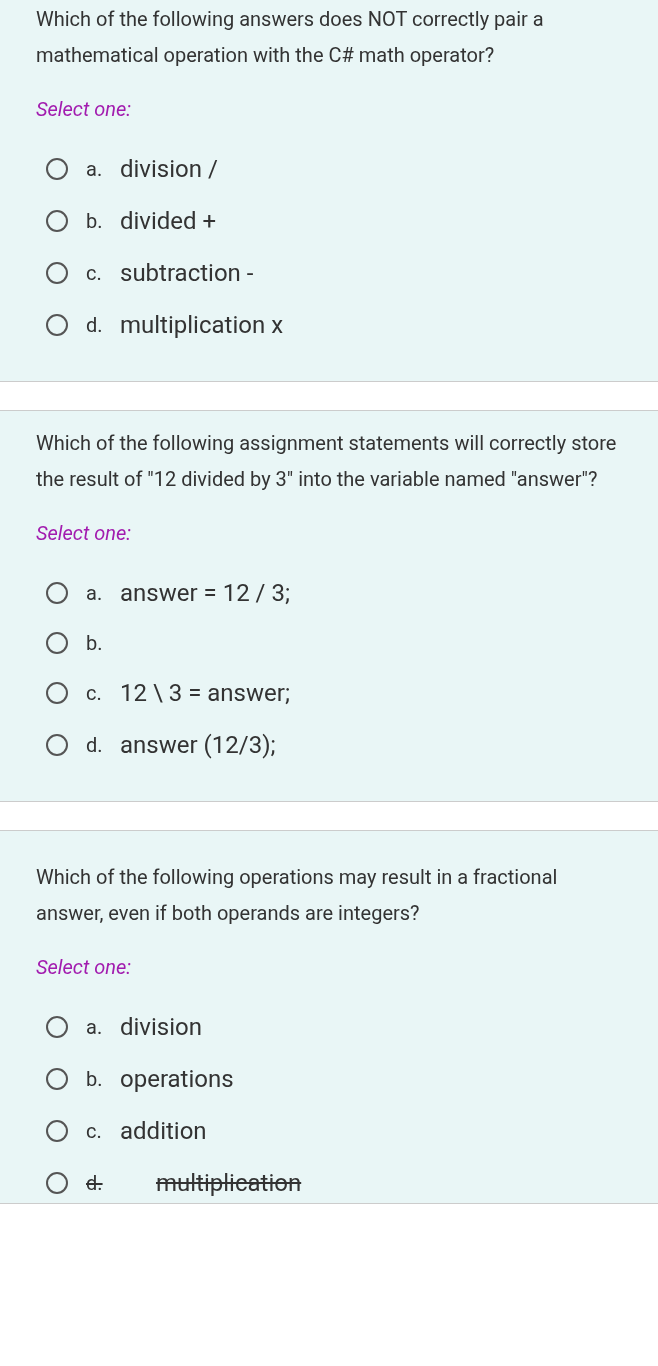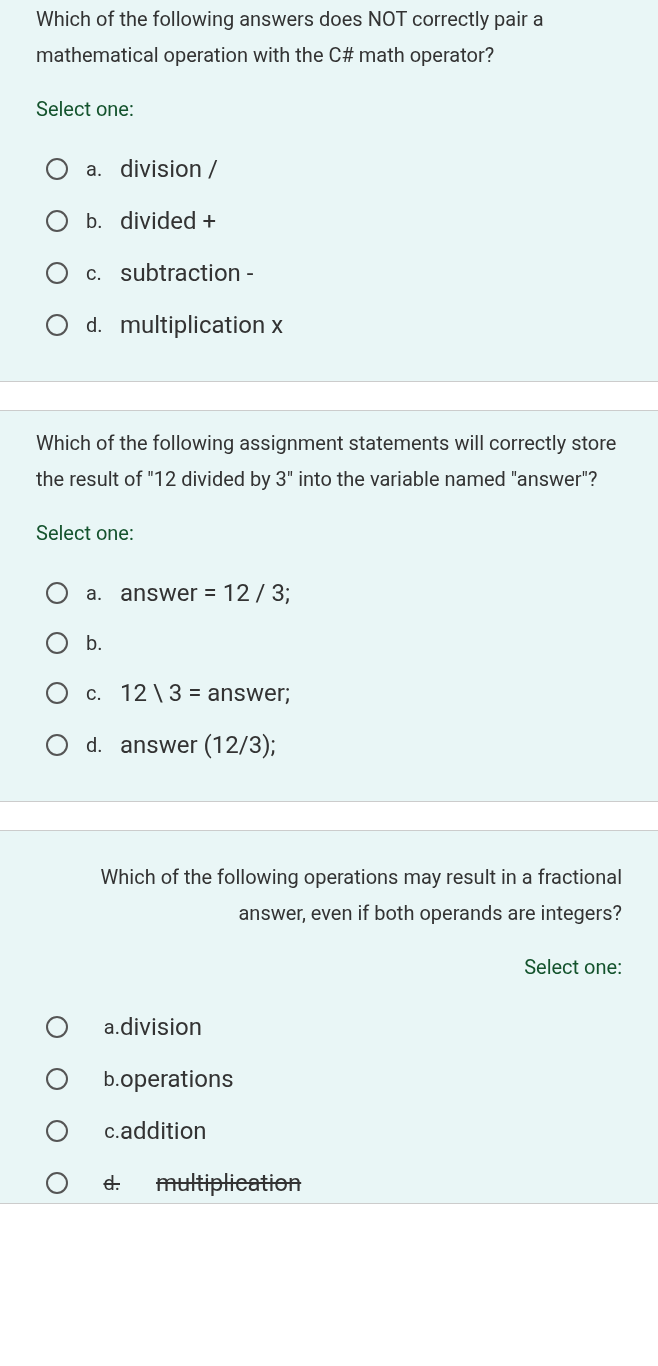--- a/index.html
+++ b/index.html
@@ -26,22 +26,23 @@
     }
     .question-text {
       font-size: 20px;
       line-height: 1.8;
       color: #333;
       padding-top: 6px;
       padding-bottom: 24px;
     }
     .select-one {
       font-size: 20px;
-      color: #14532d;
+      color: #a21caf;
       margin-bottom: 22px;
+      font-style: italic;
     }
     .options {
       display: flex;
       flex-direction: column;
       gap: 0;
     }
     .option-row {
       display: flex;
       align-items: center;
       padding: 12px 0;
@@ -124,21 +125,21 @@
       <span class="option-text">12 \ 3 = answer;</span>
     </label>
     <label class="option-row">
       <span class="radio"></span>
       <span class="option-letter">d.</span>
       <span class="option-text">answer (12/3);</span>
     </label>
   </div>
 </div>
 
-<div class="question-card" style="padding-top:22px; padding-bottom:6px; margin-bottom:0;text-align:right;">
+<div class="question-card" style="padding-top:22px; padding-bottom:6px; margin-bottom:0;">
   <div class="question-text">Which of the following operations may result in a fractional answer, even if both operands are integers?</div>
   <div class="select-one">Select one:</div>
   <div class="options">
     <label class="option-row">
       <span class="radio"></span>
       <span class="option-letter">a.</span>
       <span class="option-text">division</span>
     </label>
     <label class="option-row">
       <span class="radio"></span>

